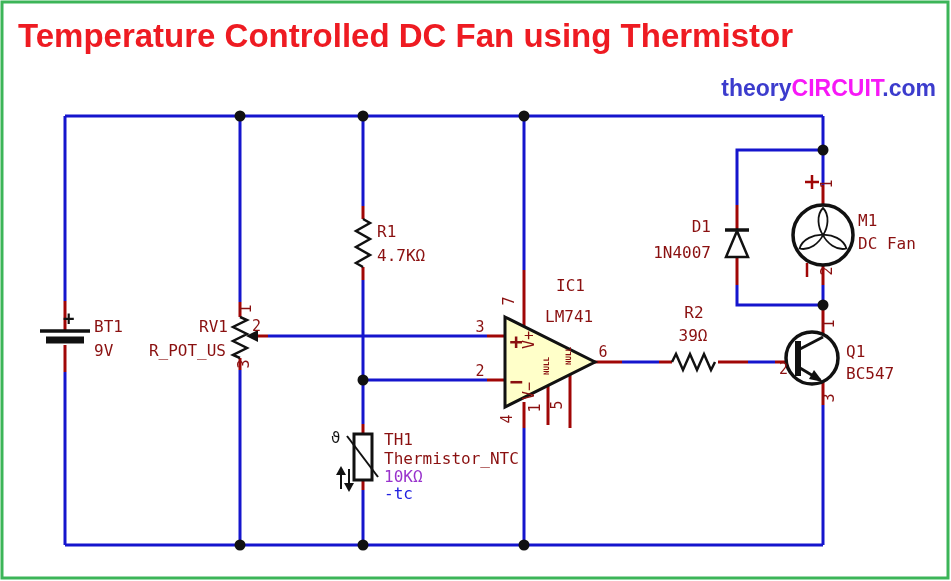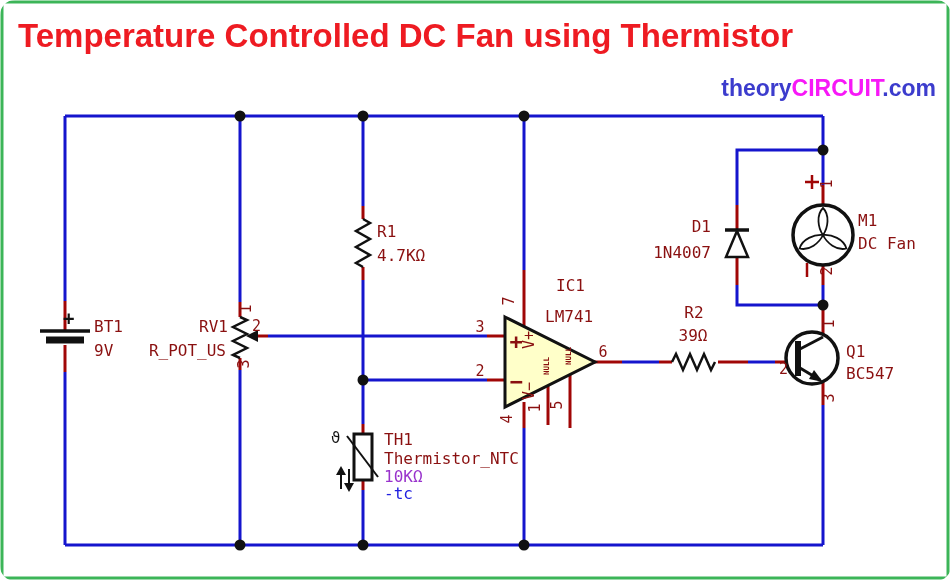--- a/index.html
+++ b/index.html
@@ -1,16 +1,16 @@
 <!DOCTYPE html>
 <html><head>
 <meta charset="utf-8">
 <style>
   html,body{margin:0;padding:0;background:#fff;}
-  .stage{position:relative;width:951px;height:581px;background:#ffffff;overflow:hidden;border-radius:15px;}
+  .stage{position:relative;width:951px;height:581px;background:#ffffff;overflow:hidden;}
   svg{position:absolute;left:0;top:0;}
   .t-title{font-family:"Liberation Sans",sans-serif;font-size:33px;font-weight:bold;}
   .t-brand{font-family:"Liberation Sans",sans-serif;font-size:23px;font-weight:bold;}
   .t-label{font-family:"DejaVu Sans Mono",monospace;font-size:16px;}
   .t-pin{font-family:"DejaVu Sans Mono",monospace;font-size:15px;}
   .t-big{font-family:"DejaVu Sans Mono",monospace;font-size:22px;font-weight:bold;}
   .t-null{font-family:"DejaVu Sans Mono",monospace;font-size:7.5px;font-weight:bold;}
   .t-sym{font-family:"DejaVu Sans",sans-serif;font-size:15px;}
   .t-plus{font-family:"DejaVu Sans Mono",monospace;font-size:19px;font-weight:bold;}
 </style>

